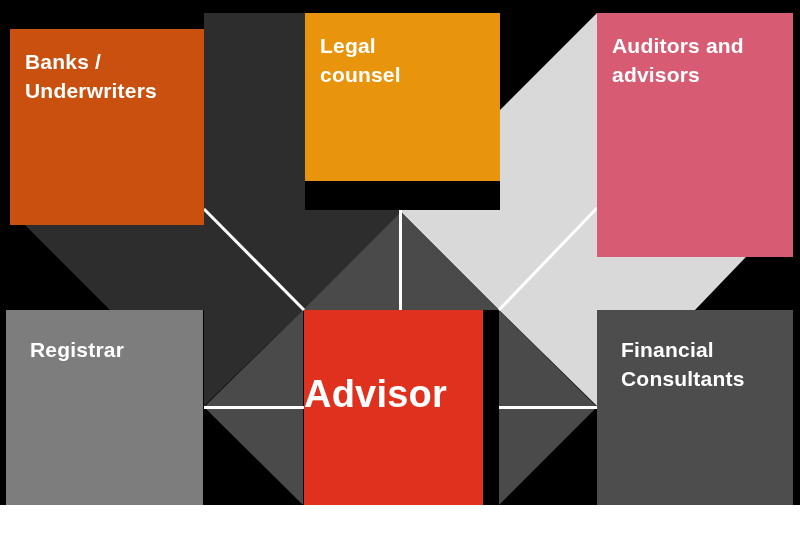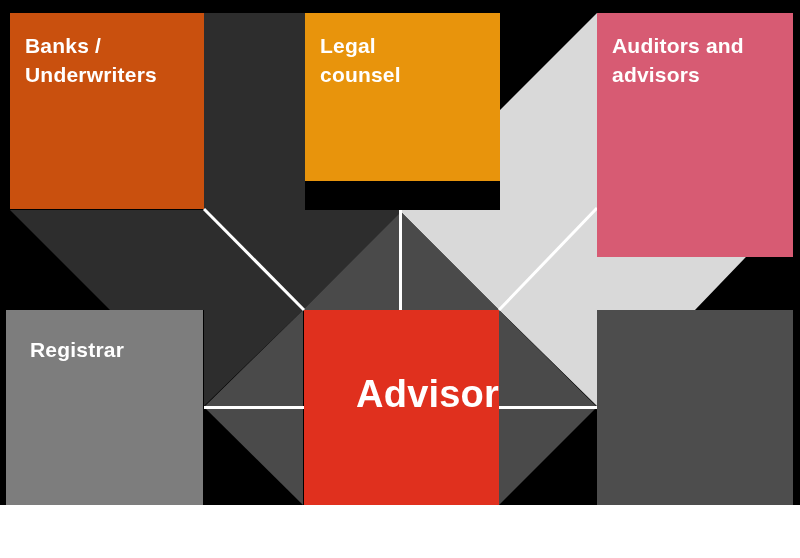--- a/index.html
+++ b/index.html
@@ -36,22 +36,22 @@
     letter-spacing: 0.2px;
   }
   .row-mid .label {
     padding-top: 25px;
     padding-left: 24px;
   }
   .b-banks     { left: 10px;  top: 13px;  width: 194px; height: 196px; }
   .b-legal     { left: 305px; top: 13px;  width: 195px; height: 168px; }
   .b-auditors  { left: 597px; top: 13px;  width: 196px; height: 244px; }
   .b-registrar { left: 6px;   top: 310px; width: 197px; height: 195px; }
-  .b-advisor   { left: 304px; top: 310px; width: 195px; height: 195px;
-                 display: flex; align-items: center; justify-content: flex-end; }
+  .b-advisor   { left: 304px; top: 310px; width: 179px; height: 195px;
+                 display: flex; align-items: center; justify-content: flex-start; }
   .b-financial { left: 597px; top: 310px; width: 196px; height: 195px; }
   .b-advisor .center-label {
     font-size: 38px;
     font-weight: bold;
     margin-top: -26px;
     letter-spacing: 0.2px;
   }
 </style>
 </head>
 <body>
@@ -80,21 +80,21 @@
 
     <line x1="400.5" y1="210" x2="400.5" y2="310" stroke="#ffffff"></line>
 
     <line x1="597" y1="208" x2="499" y2="310" stroke="#ffffff"></line>
 
     <line x1="204" y1="407.5" x2="304" y2="407.5" stroke="#ffffff"></line>
 
     <line x1="499" y1="407.5" x2="597" y2="407.5" stroke="#ffffff"></line>
   </svg>
 
-  <div class="box b-banks" style="background: rgb(201, 80, 14);">
+  <div class="box b-banks" style="background: rgb(201, 80, 14); margin-top: 16px;">
     <div class="label">
       <div>Banks /</div>
       <div>Underwriters</div>
     </div>
   </div>
 
   <div class="box b-legal" style="background: rgb(232, 148, 12);">
     <div class="label">
       <div>Legal</div>
       <div>counsel</div>
@@ -113,16 +113,18 @@
       <div>Registrar</div>
     </div>
   </div>
 
   <div class="box b-advisor" style="background: rgb(224, 48, 30);">
     <div class="center-label">Advisor</div>
   </div>
 
   <div class="box b-financial row-mid" style="background: rgb(77, 77, 77);">
     <div class="label">
+      <div>Financial</div>
+      <div>Consultants</div>
     </div>
   </div>
 
 </div>
 
 </body></html>

